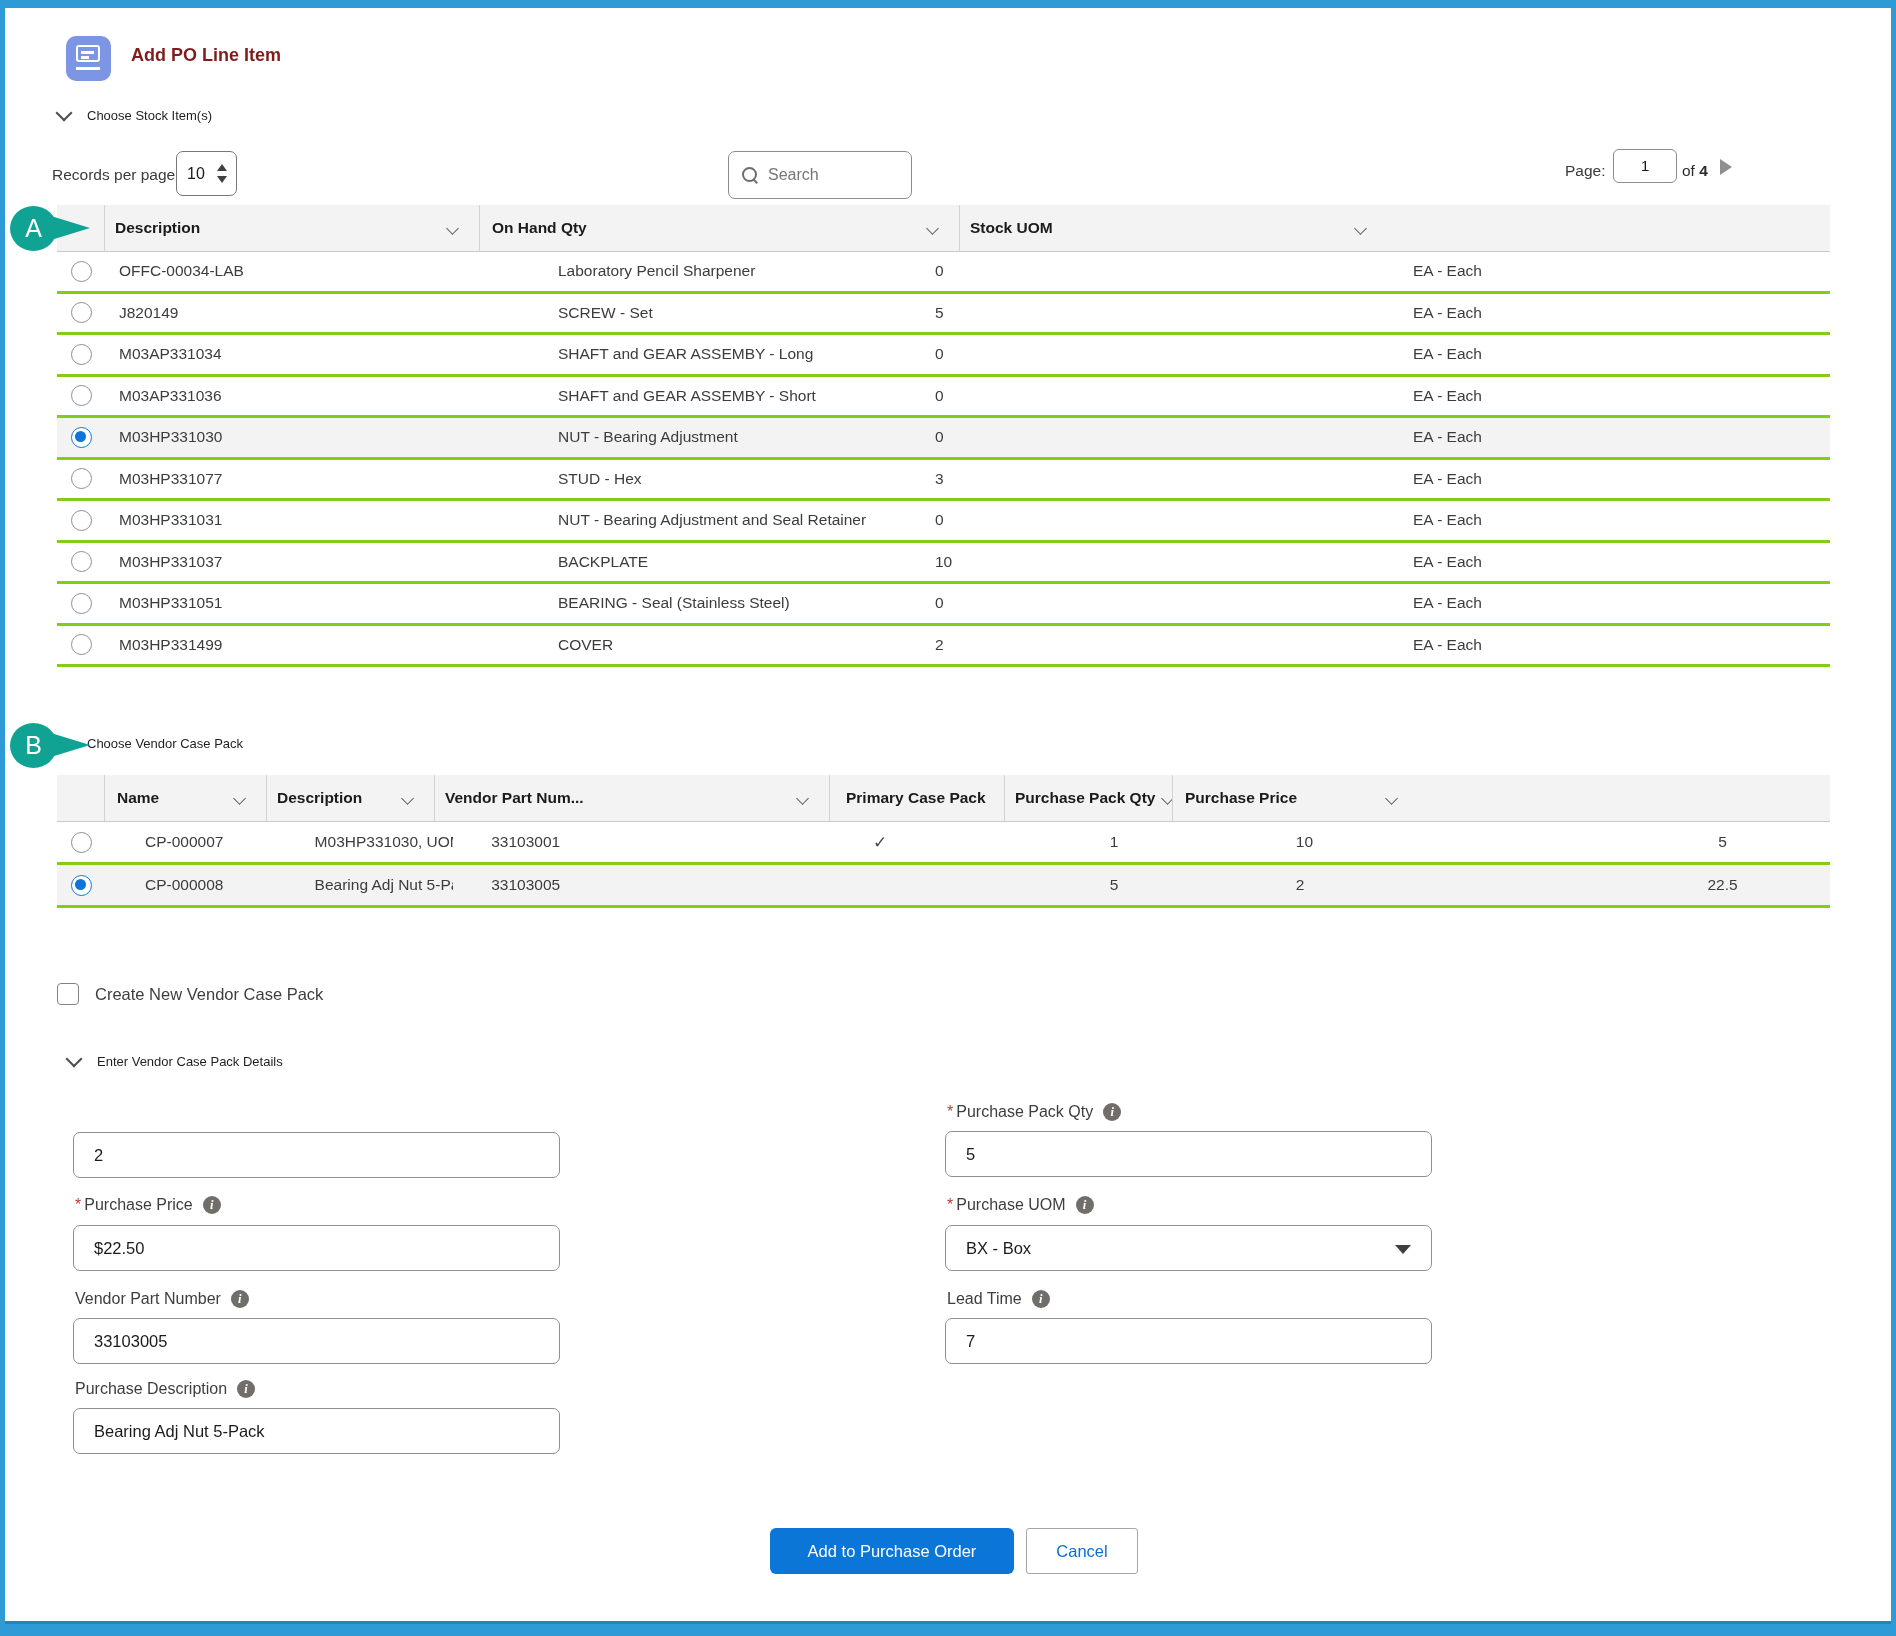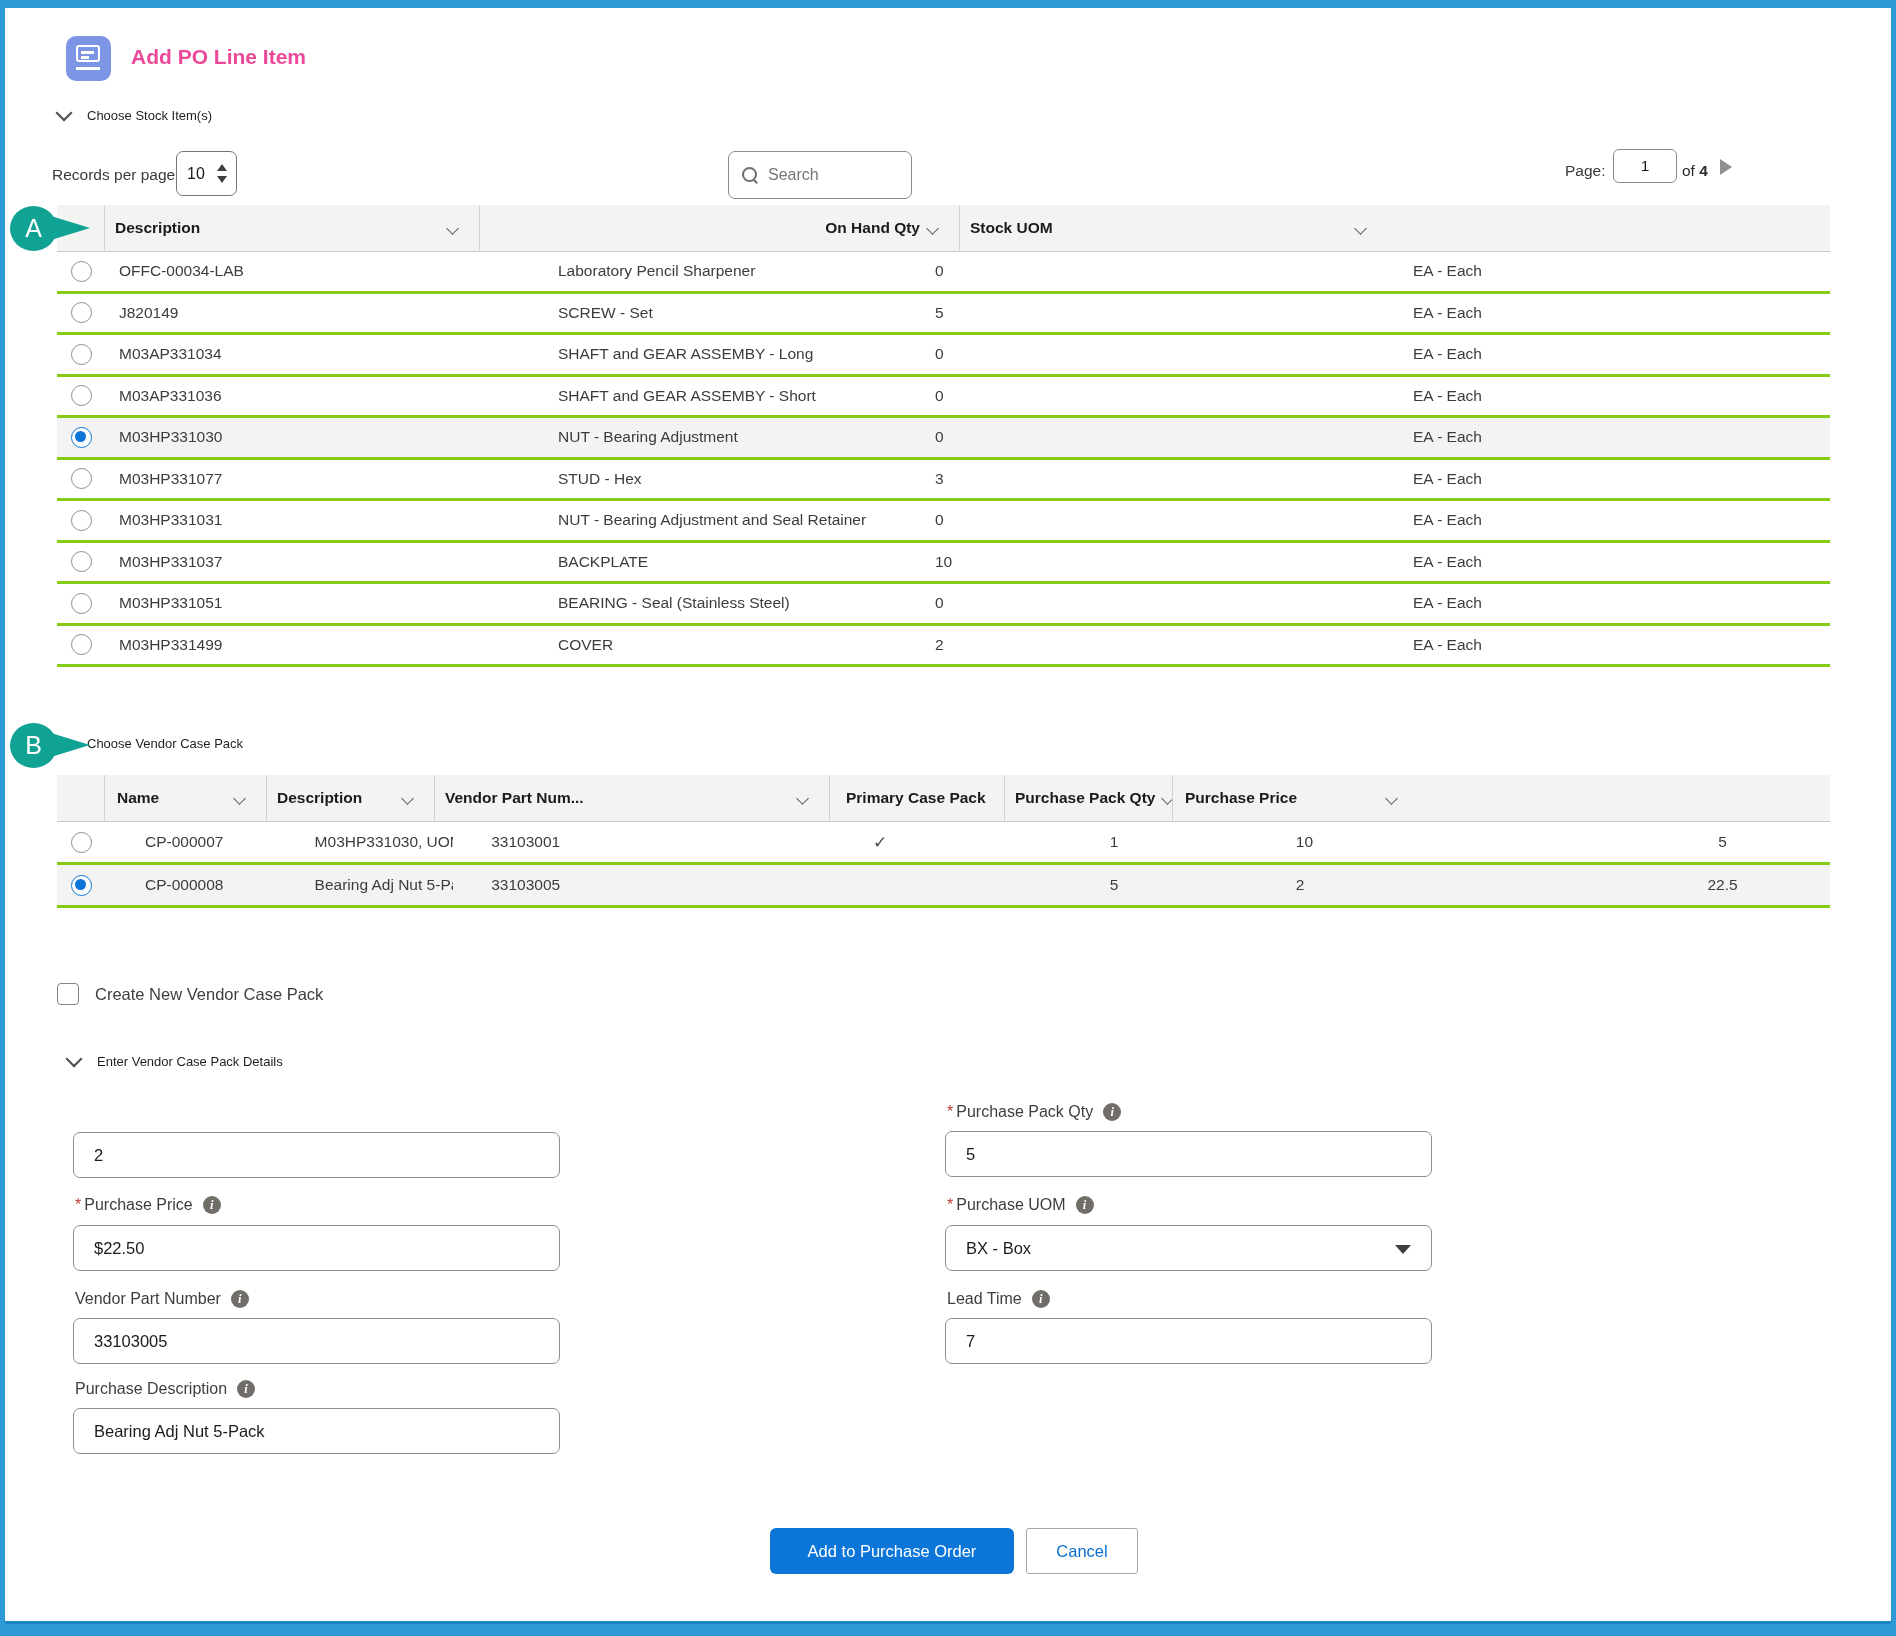--- a/index.html
+++ b/index.html
@@ -12,21 +12,21 @@
   .bottom-line { position: absolute; left: 0; right: 0; bottom: 12px; height: 3px; background: #1E86C2; z-index: 59; }
 
   .abs { position: absolute; }
 
   
   .hicon { position: absolute; left: 66px; top: 36px; width: 45px; height: 45px; background: #7D95E5; border-radius: 10px; }
   .hicon .doc { position: absolute; left: 10px; top: 9px; width: 24px; height: 17px; border: 2.5px solid #fff; border-radius: 3px; }
   .hicon .l1 { position: absolute; left: 15px; top: 15px; width: 13px; height: 2.5px; background: #fff; }
   .hicon .l2 { position: absolute; left: 15px; top: 20px; width: 8px; height: 2.5px; background: #fff; }
   .hicon .base { position: absolute; left: 10px; top: 31px; width: 24px; height: 2.5px; background: #fff; }
-  .page-title { left: 131px; top: 45px; font-size: 21px; font-weight: 700; color: #ec4899; }
+  .page-title { left: 131px; top: 45px; font-size: 18px; font-weight: 700; color: #7f1d1d; }
 
   
   .chev { display: inline-block; width: 12px; height: 12px; border-left: 2px solid #4e4e4e; border-bottom: 2px solid #4e4e4e; transform: rotate(-45deg); }
   .section-head { position: absolute; display: flex; align-items: center; gap: 17px; cursor: pointer; }
   .section-title { font-size: 13px; color: #1f1f1f; }
 
   
   .ctl-label { font-size: 15.5px; color: #3a3a3a; }
   .spinner { left: 176px; top: 151px; width: 61px; height: 45px; border: 1px solid #767676; border-radius: 7px; background: #fff; }
   .spinner input { position: absolute; left: 10px; top: 0; width: 30px; height: 43px; border: 0; font-size: 16px; font-family: inherit; color: #1b1b1b; outline: none; }
@@ -59,21 +59,21 @@
   .cell { overflow: hidden; white-space: nowrap; }
 
   .c-radio { width: 48px; display: flex; justify-content: center; align-items: center; flex: 0 0 auto; }
   .radio { width: 21px; height: 21px; border: 1.5px solid #8e8e8e; border-radius: 50%; background: #fff; cursor: pointer; position: relative; }
   .selected .radio { border-color: #0B76D8; }
   .selected .radio::after { content: ''; position: absolute; left: 3.3px; top: 3.3px; width: 11.4px; height: 11.4px; background: #0B76D8; border-radius: 50%; }
 
   
   .t1 .k1 { width: 443px; padding-left: 14px; }
   .t1 .k2 { width: 375px; padding-left: 10px; }
-  .t1 .k3 { width: 480px; padding-left: 12px; justify-content: flex-end; }
+  .t1 .k3 { width: 480px; padding-left: 12px; }
   .t1 .k4 { width: 427px; padding-left: 10px; }
 
   
   .t2 .m1 { width: 162px; padding-left: 12px; }
   .t2 .m2 { width: 168px; padding-left: 10px; }
   .t2 .m3 { width: 395px; padding-left: 10px; }
   .t2 .m4 { width: 175px; padding-left: 16px; }
   .t2 .m5 { width: 168px; padding-left: 10px; }
   .t2 .m6 { width: 412px; padding-left: 10px; }
   .t2 .m7 { width: 245px; padding-left: 12px; }

